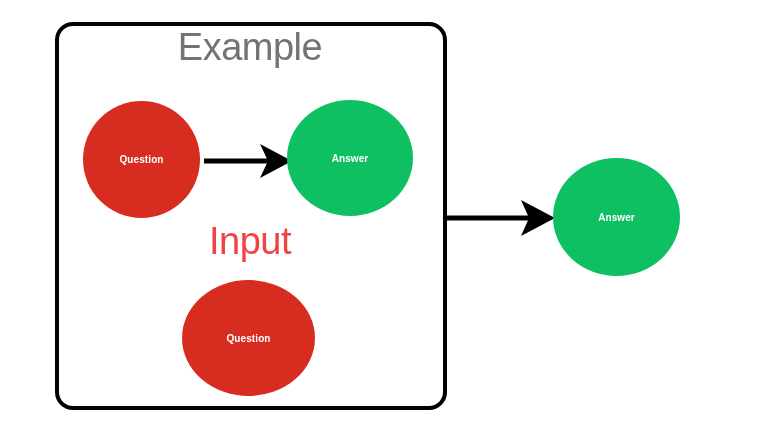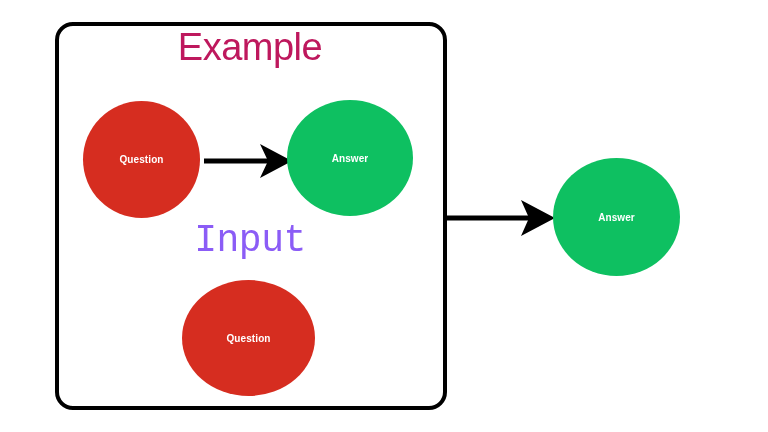--- a/index.html
+++ b/index.html
@@ -101,36 +101,36 @@
     height: 54px;
   }
 </style>
 </head>
 <body>
 
 <div id="canvas" style="background: rgb(255, 255, 255); width: 768px; height: 432px;">
 
   <div class="prompt-box" style="border-color: rgb(0, 0, 0); border-width: 4px; border-radius: 18px;"></div>
 
-  <div class="section-title" id="example-title" style="color: #be185d;">Example</div>
+  <div class="section-title" id="example-title" style="color: #737373;">Example</div>
 
   <div class="node" id="node-example-question" style="background: rgb(214, 45, 32); color: rgb(255, 255, 255);">
     <span>Question</span>
   </div>
 
   <svg class="arrow-svg" id="arrow-example" viewBox="0 0 100 54">
     <line x1="6" y1="27" x2="70" y2="27" stroke="#000000" stroke-width="5"></line>
     <path d="M 94 27 L 62 10 L 70 27 L 62 44 Z" fill="#000000"></path>
   </svg>
 
   <div class="node" id="node-example-answer" style="background: rgb(14, 192, 97); color: rgb(255, 255, 255);">
     <span>Answer</span>
   </div>
 
-  <div class="section-title" id="input-title" style="color: #8b5cf6; font-family: Liberation Mono, monospace;">Input</div>
+  <div class="section-title" id="input-title" style="color: #ef4444;">Input</div>
 
   <div class="node" id="node-input-question" style="background: rgb(214, 45, 32); color: rgb(255, 255, 255);">
     <span>Question</span>
   </div>
 
   <svg class="arrow-svg" id="arrow-output" viewBox="0 0 118 54">
     <line x1="4" y1="27" x2="86" y2="27" stroke="#000000" stroke-width="5"></line>
     <path d="M 112 27 L 78 9 L 86 27 L 78 45 Z" fill="#000000"></path>
   </svg>
 

